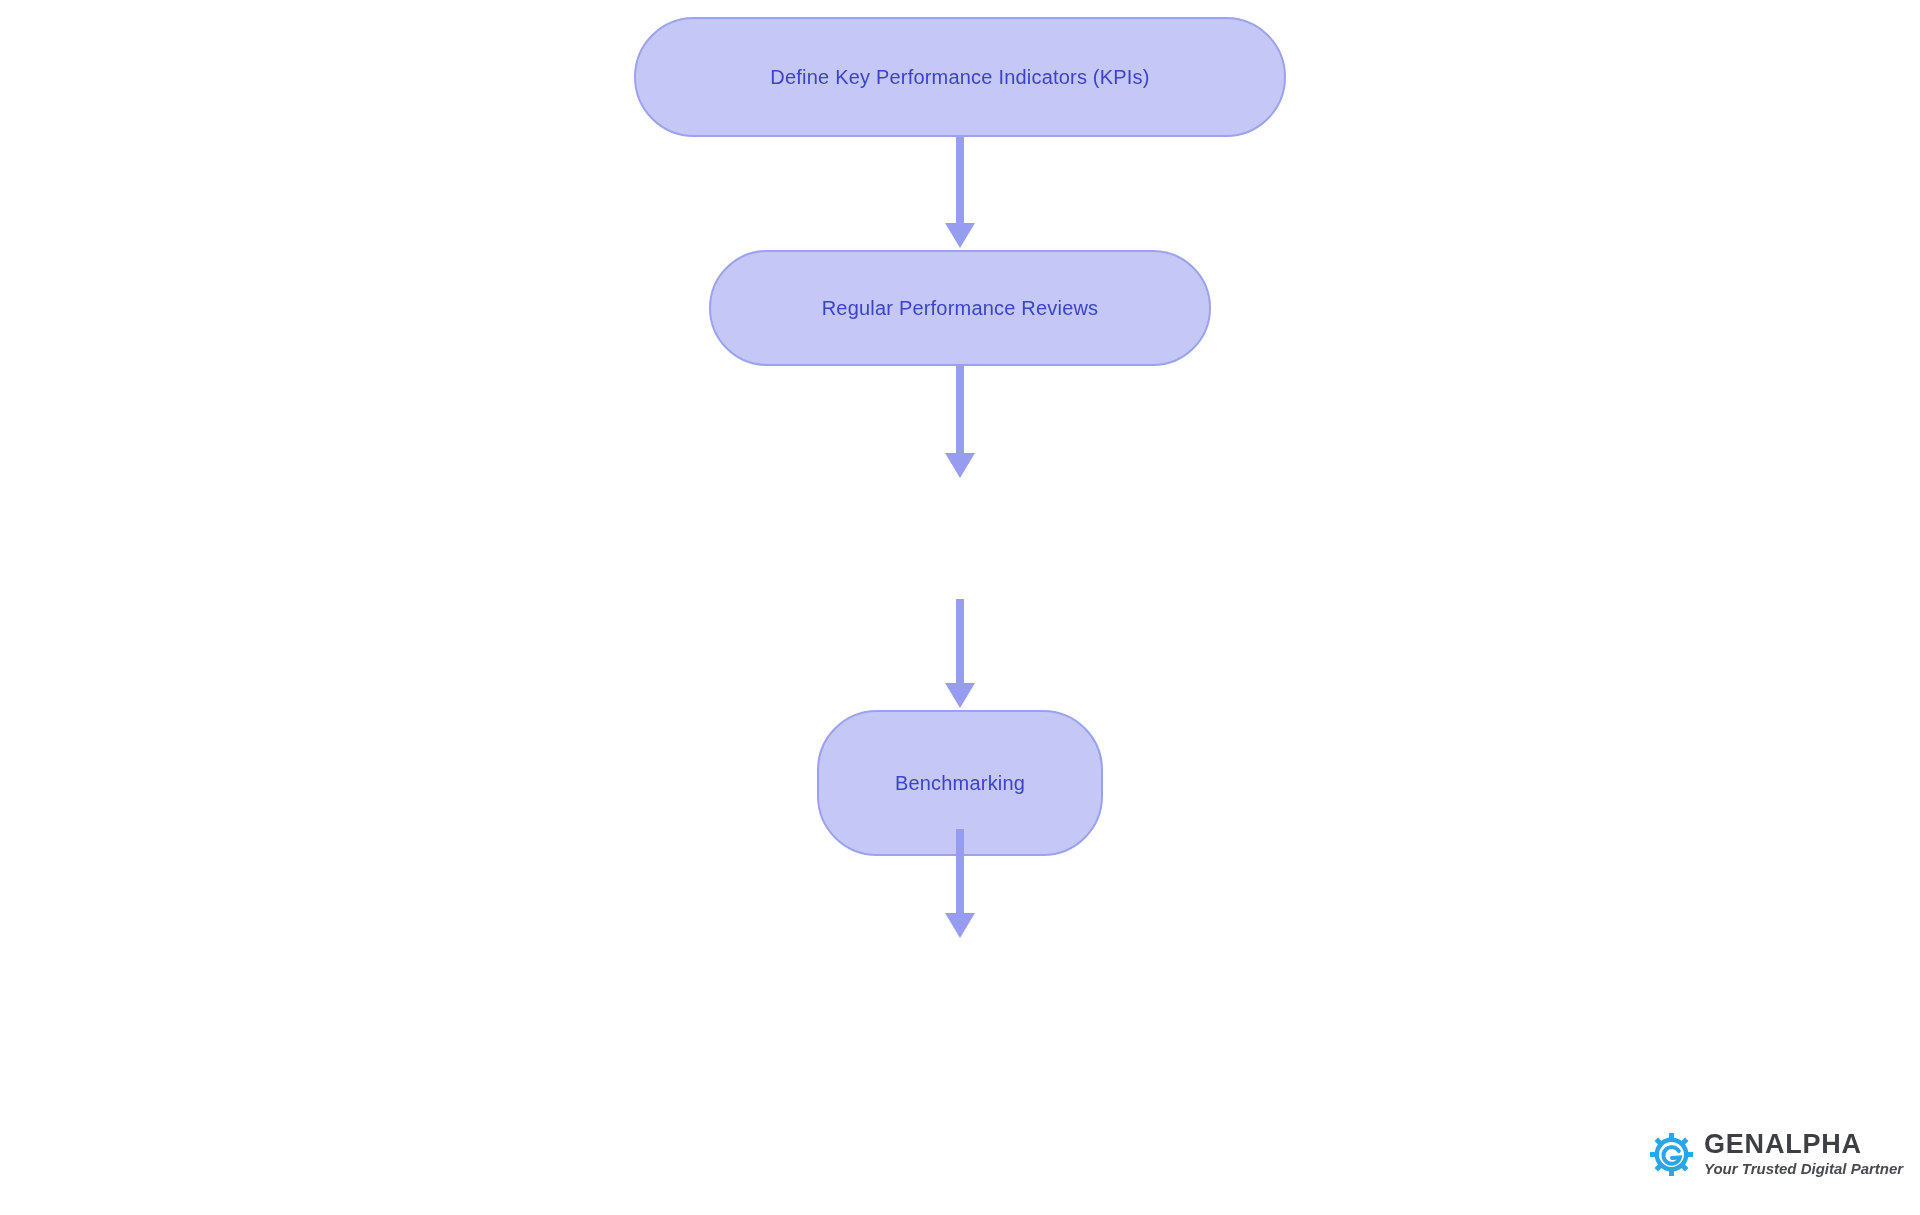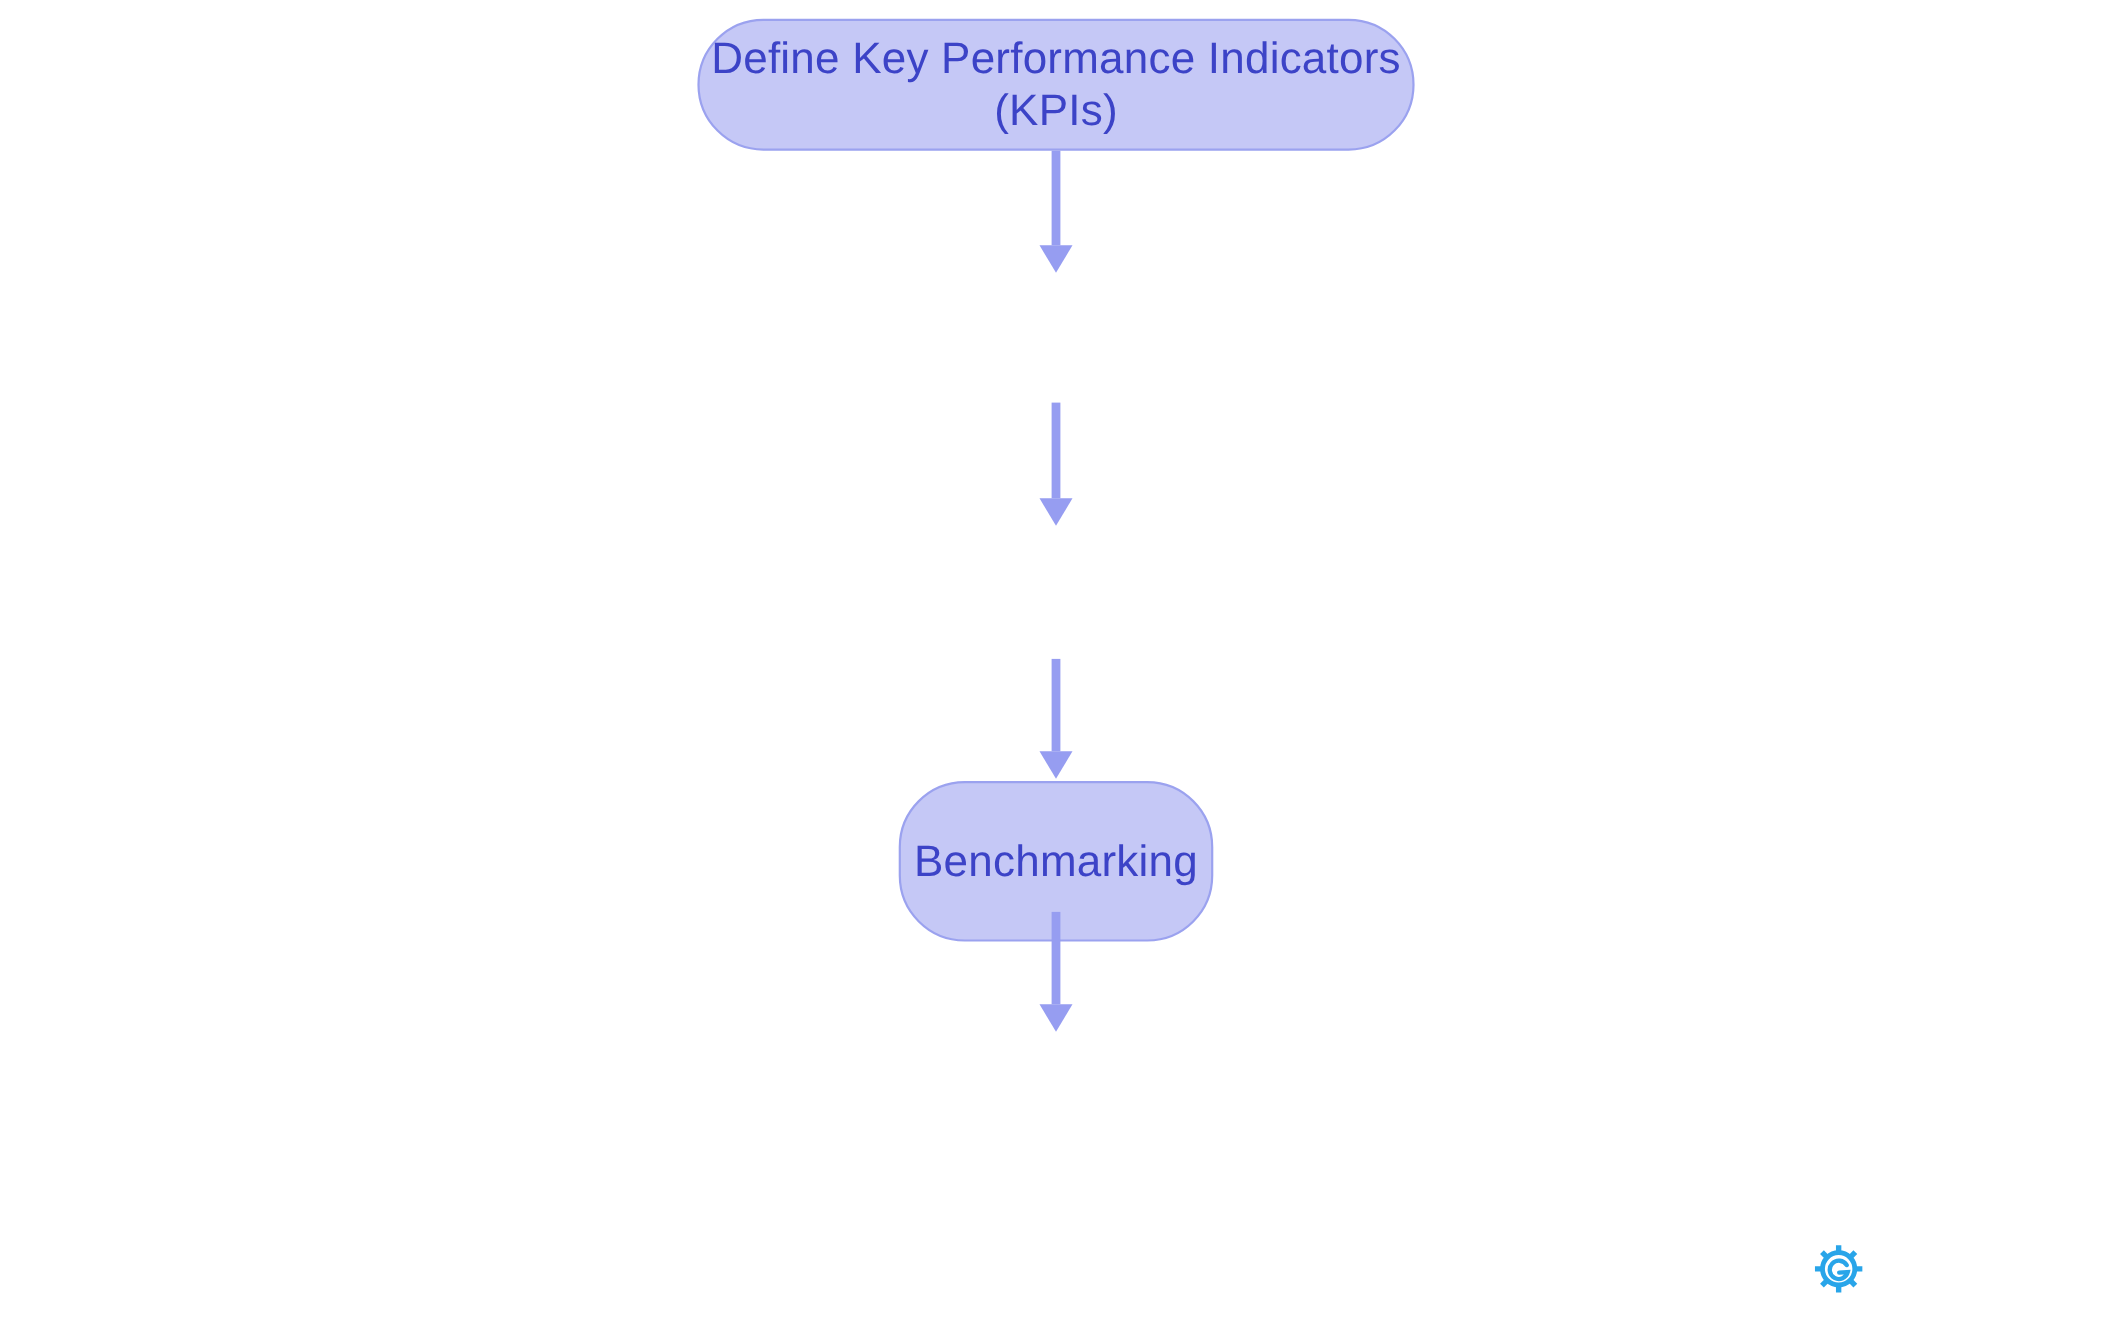--- a/index.html
+++ b/index.html
@@ -19,21 +19,21 @@
     position: absolute;
     box-sizing: border-box;
     background: var(--node-fill, #c5c8f6);
     border: 2px solid var(--node-border, #9ba2ef);
     border-radius: 60px;
     display: flex;
     align-items: center;
     justify-content: center;
     text-align: center;
     color: var(--node-text, #3c43c7);
-    font-size: 40px;
+    font-size: 20px;
     letter-spacing: 0.2px;
     line-height: 1.2;
   }
   .flow-arrow {
     position: absolute;
     width: 30px;
     display: flex;
     flex-direction: column;
     align-items: center;
   }
@@ -90,20 +90,23 @@
 
   <div class="flow-node" style="left:634px; top:17px; width:652px; height:120px;">
     <span>Define Key Performance Indicators (KPIs)</span>
   </div>
 
   <div class="flow-arrow" style="left:945px; top:137px; height:111px;">
     <div class="shaft"></div>
     <div class="head"></div>
   </div>
 
+  <div class="flow-node" style="left:709px; top:250px; width:502px; height:116px;">
+    <span>Regular Performance Reviews</span>
+  </div>
 
   <div class="flow-arrow" style="left:945px; top:366px; height:112px;">
     <div class="shaft"></div>
     <div class="head"></div>
   </div>
 
 
   <div class="flow-arrow" style="left:945px; top:599px; height:109px;">
     <div class="shaft"></div>
     <div class="head"></div>
@@ -130,15 +133,19 @@
         <line x1="8.5" y1="8.5" x2="14" y2="14"></line>
         <line x1="34" y1="34" x2="39.5" y2="39.5"></line>
         <line x1="8.5" y1="39.5" x2="14" y2="34"></line>
         <line x1="34" y1="14" x2="39.5" y2="8.5"></line>
       </g>
 
       <circle cx="24" cy="24" r="15" fill="#ffffff" stroke="#29a5e9" stroke-width="4.5"></circle>
 
       <path d="M31.5 20.5 a8.5 8.5 0 1 0 1 6.5 l-8 0.5" fill="none" stroke="#29a5e9" stroke-width="4" stroke-linecap="round"></path>
     </svg>
+    <div class="brand-text">
+      <div class="brand-name">GENALPHA</div>
+      <div class="brand-tagline">Your Trusted Digital Partner</div>
+    </div>
   </div>
 
 </div>
 
 </body></html>

